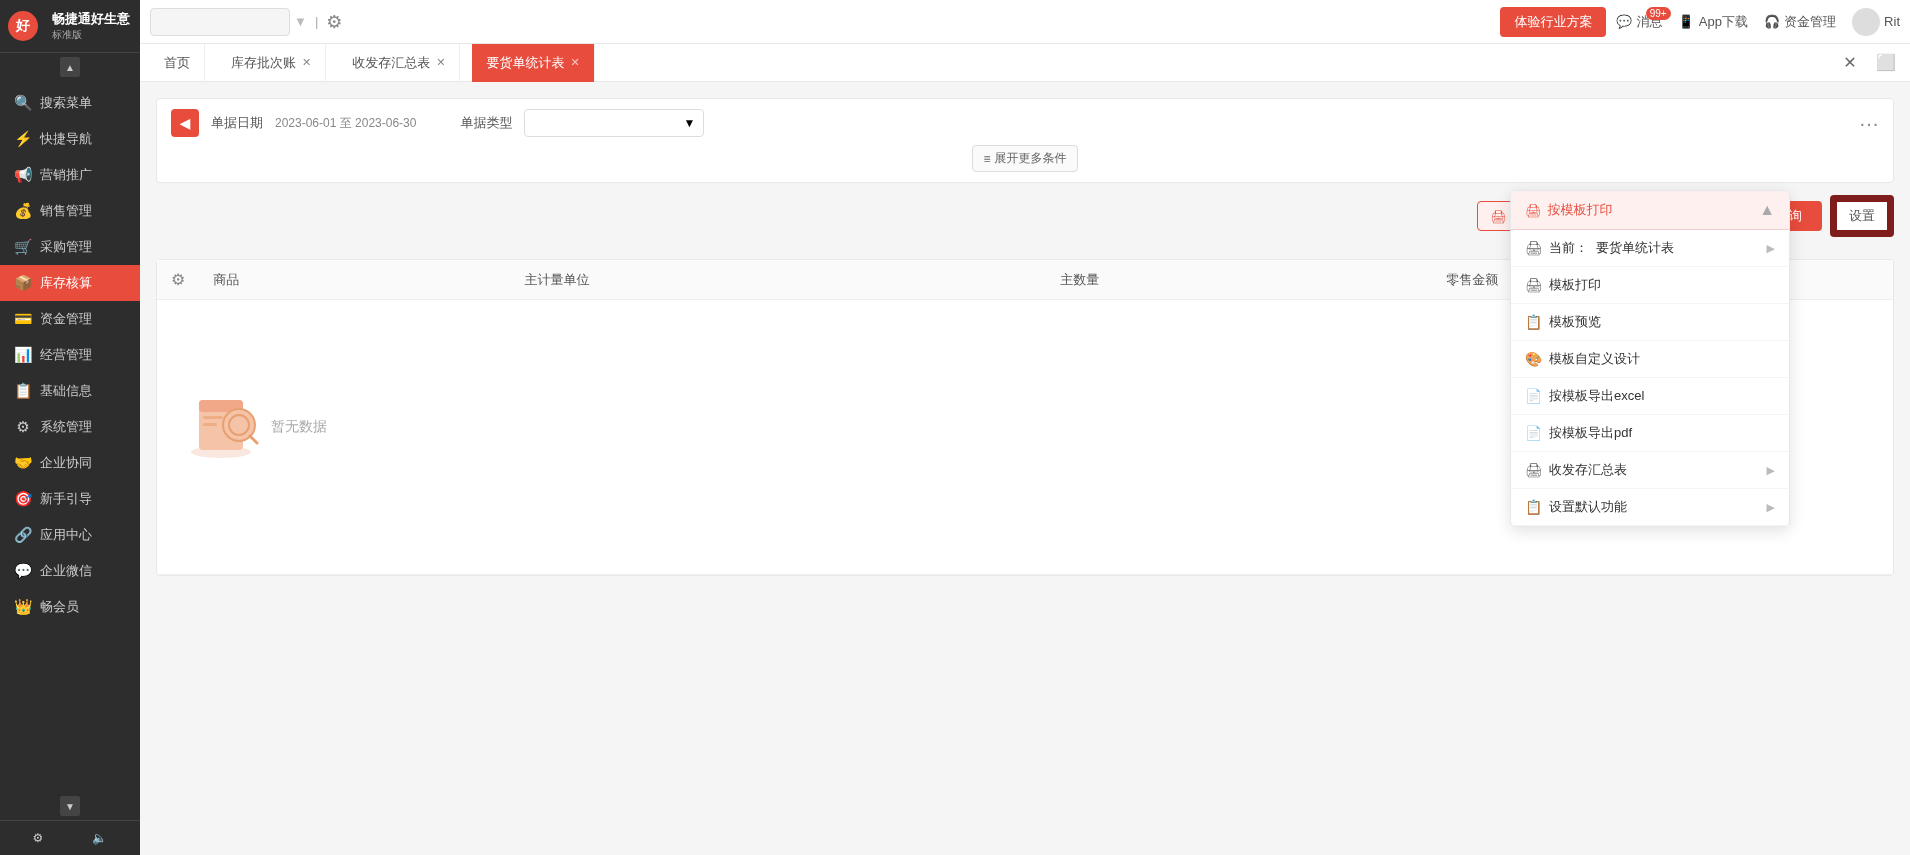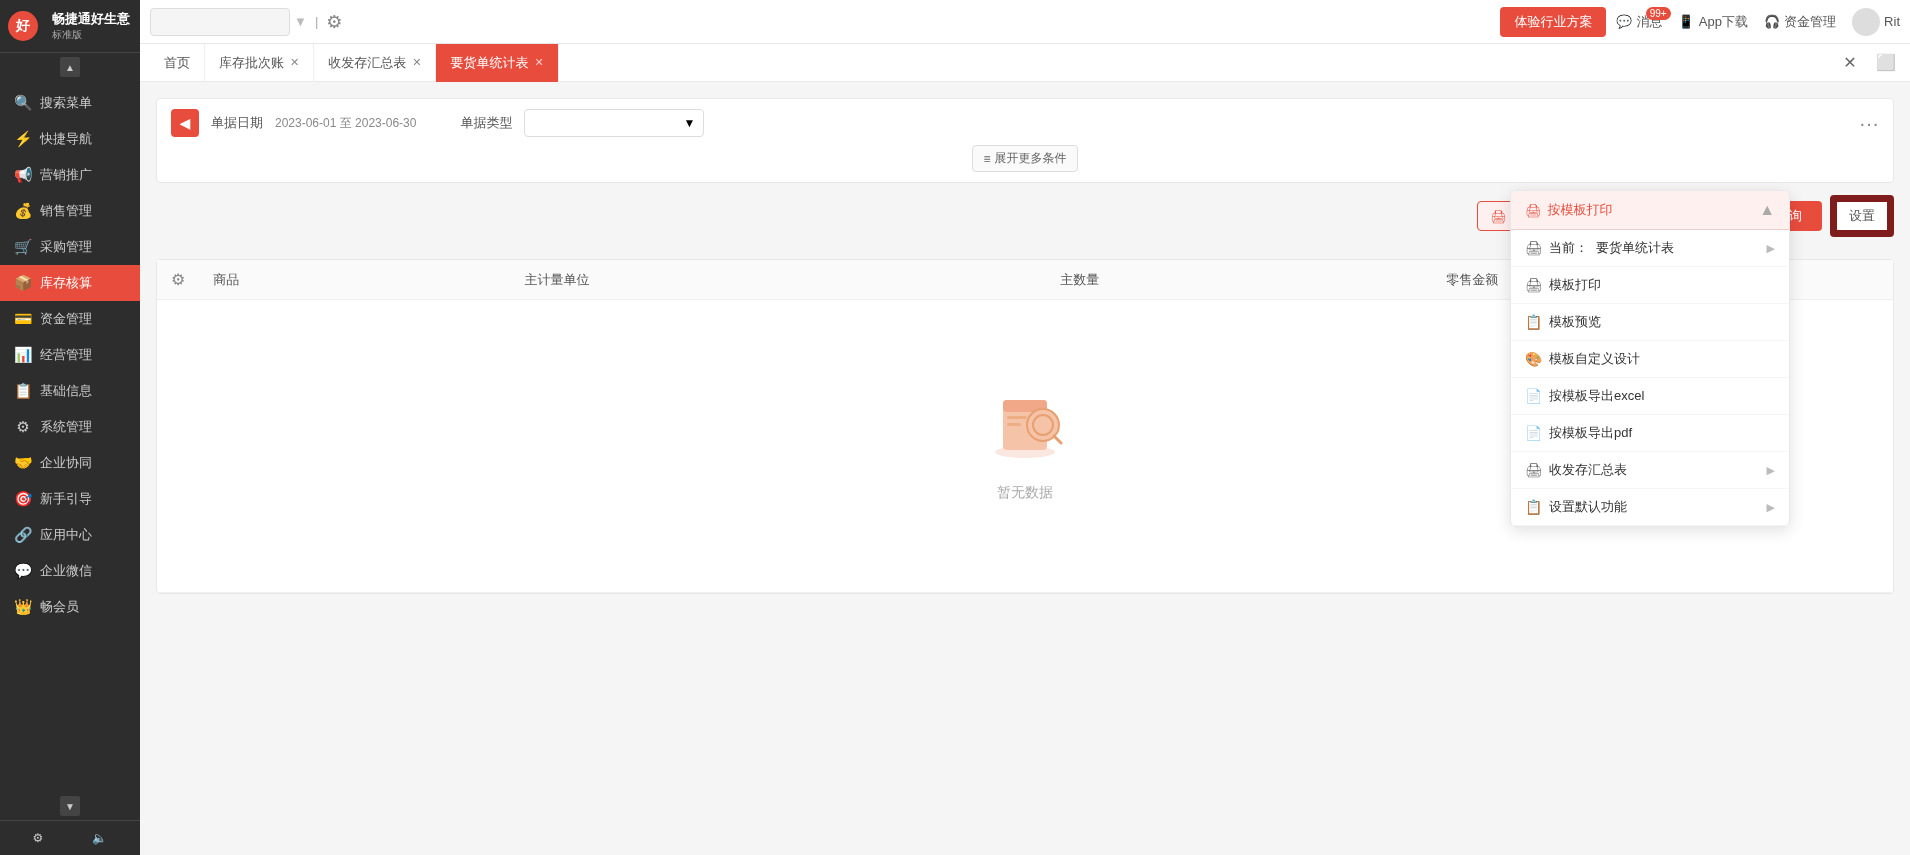--- a/index.html
+++ b/index.html
@@ -164,21 +164,21 @@
     }
 
     
     .tabbar {
       height: 38px;
       background: #fff;
       display: flex;
       align-items: center;
       padding: 0 10px;
       border-bottom: 1px solid #e8e8e8;
-      gap: 0;
+      gap: 12px;
       flex-shrink: 0;
     }
     .tab {
       display: flex;
       align-items: center;
       gap: 6px;
       padding: 0 14px;
       height: 38px;
       font-size: 13px;
       cursor: pointer;
@@ -309,23 +309,21 @@
     td {
       padding: 10px 14px;
       font-size: 13px;
       color: #333;
       border-bottom: 1px solid #f0f0f0;
     }
 
     
     .empty-state {
       display: flex;
-      flex-direction: column;
-      align-items: center;
-      justify-content: center;
+      align-items: center;
       padding: 60px 0 80px;
     }
     .empty-icon {
       width: 100px;
       height: 100px;
       margin-bottom: 14px;
     }
     .empty-text {
       font-size: 14px;
       color: #aaa;

